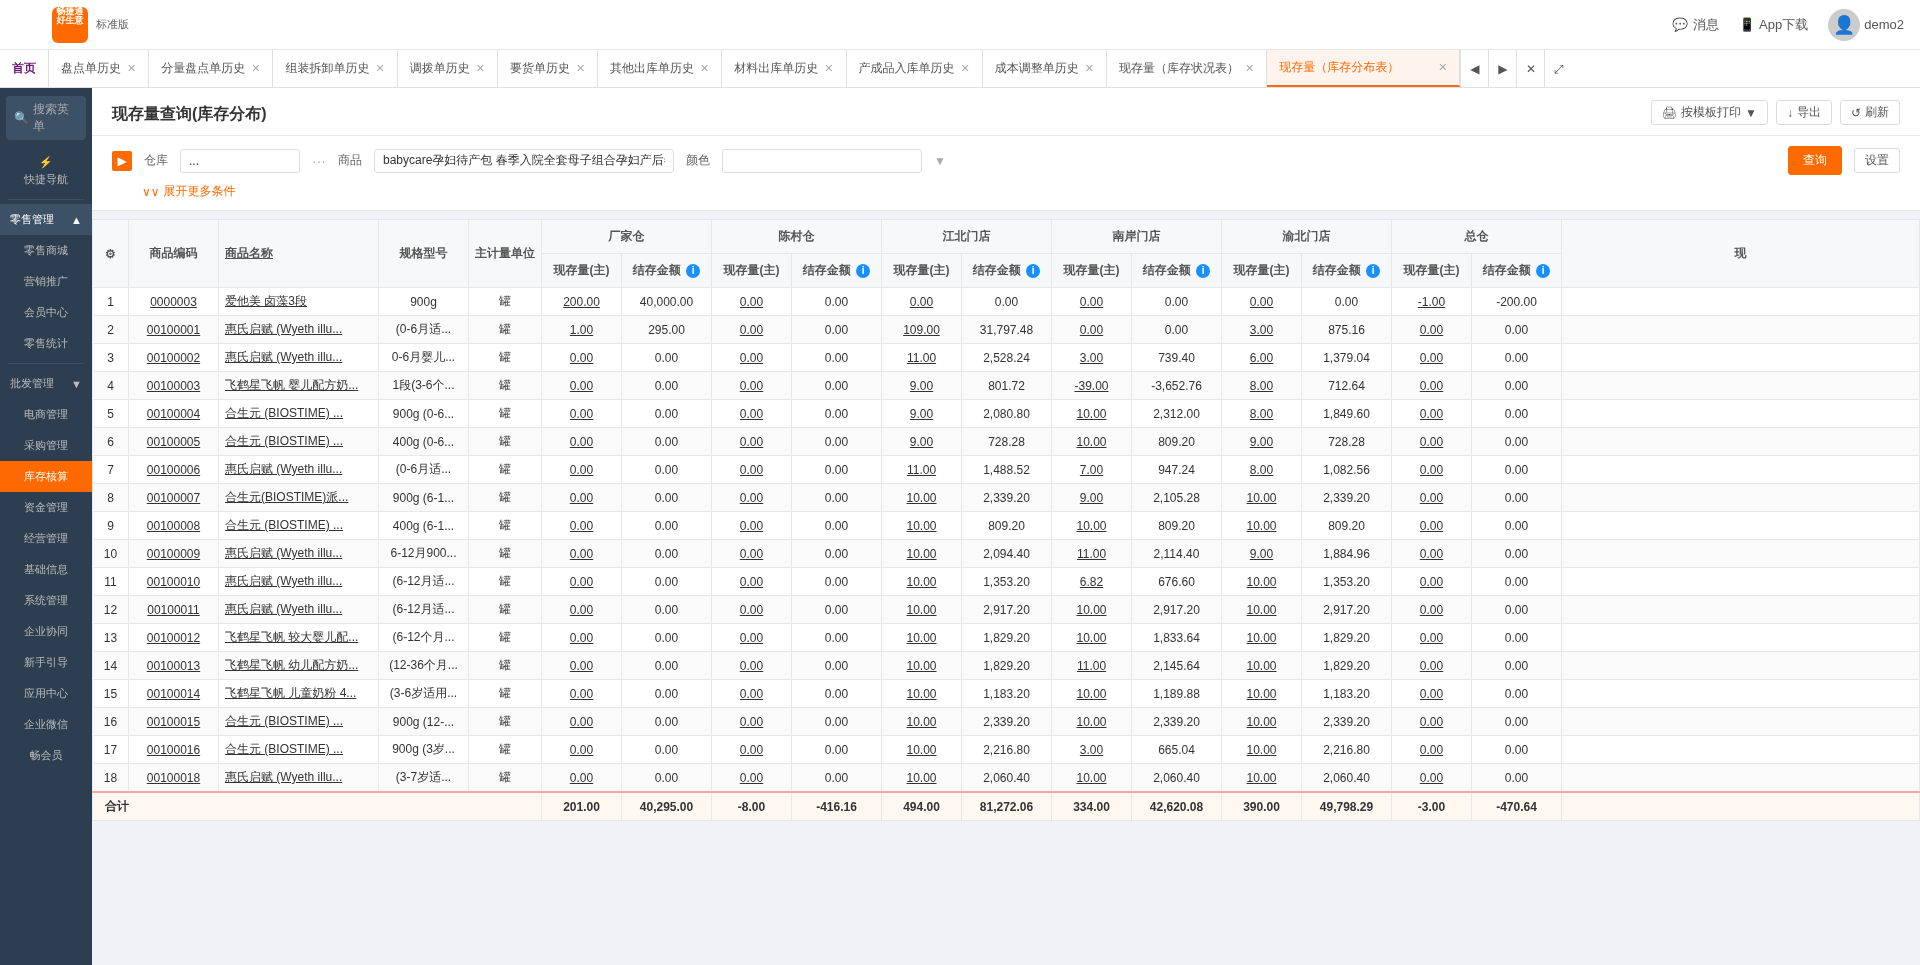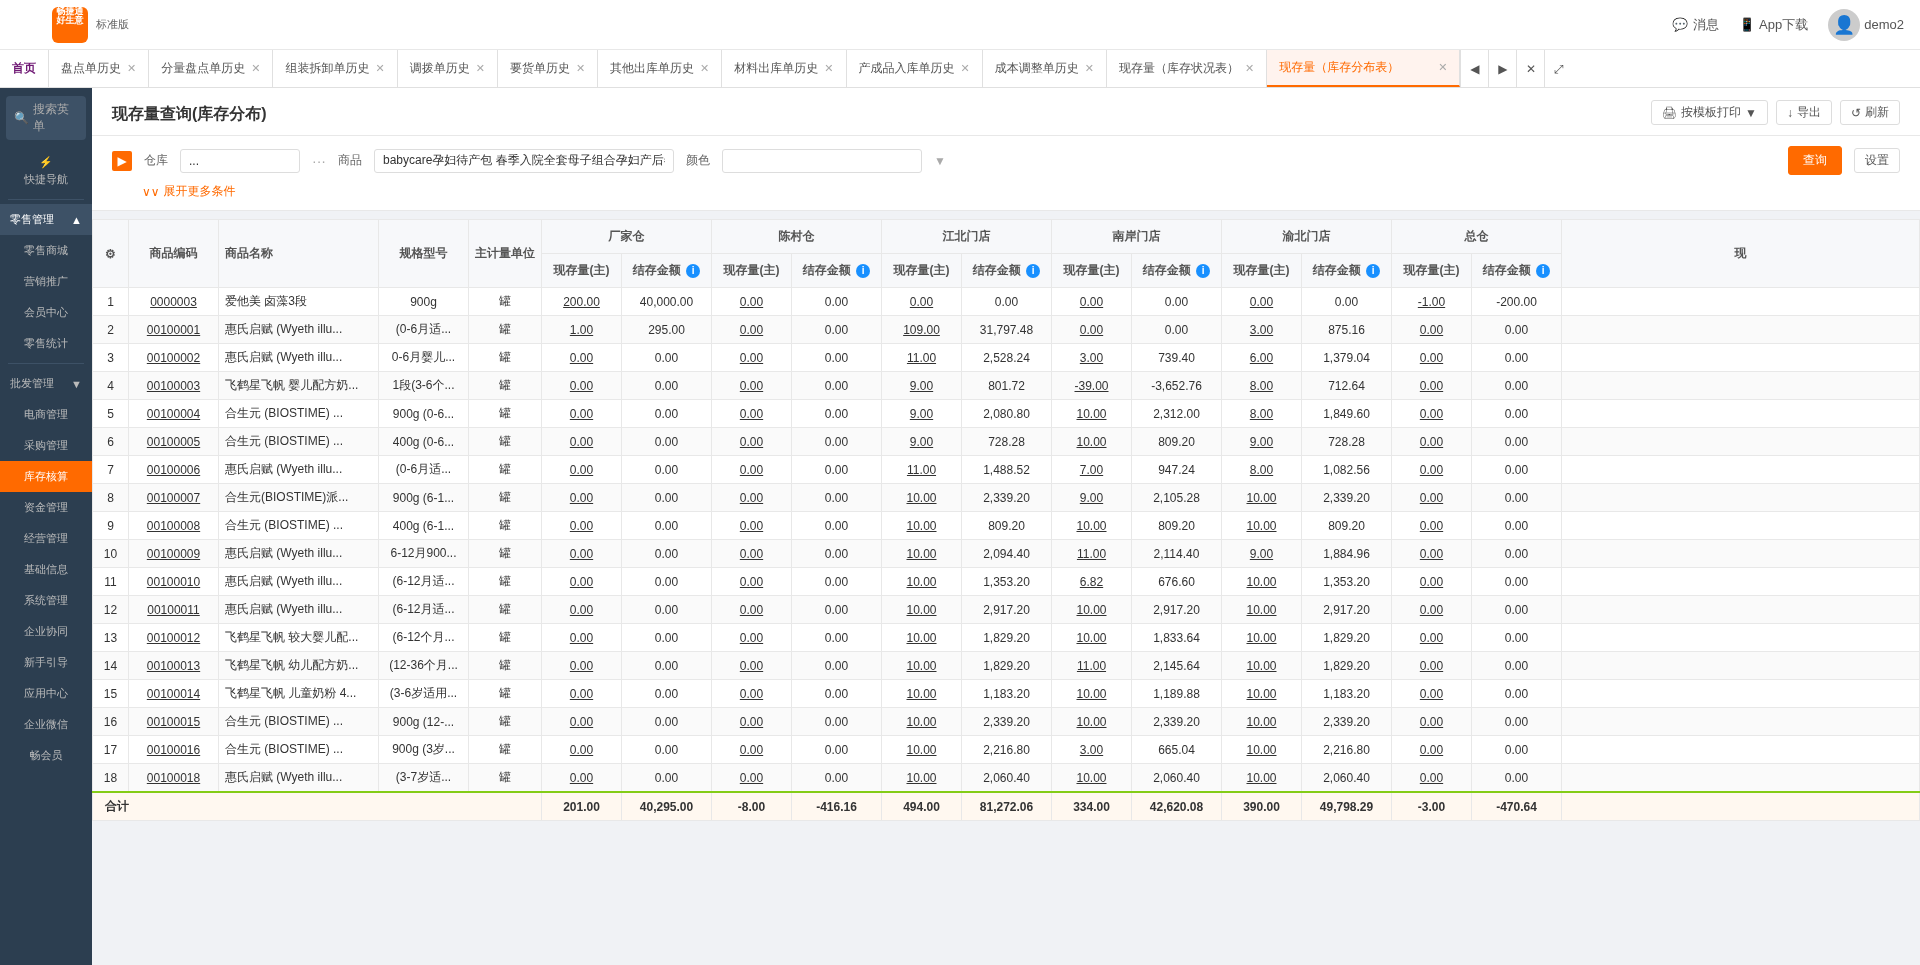--- a/index.html
+++ b/index.html
@@ -56,27 +56,27 @@
     .expand-btn { color: #ff6a00; font-size: 12px; cursor: pointer; display: flex; align-items: center; gap: 4px; }
     .orange-arrow { width: 20px; height: 20px; background: #ff6a00; border-radius: 2px; display: flex; align-items: center; justify-content: center; color: #fff; cursor: pointer; flex-shrink: 0; }
 
     
     .table-container { flex: 1; overflow: auto; padding: 8px 0 0 0; }
     .data-table { width: 100%; border-collapse: collapse; background: #fff; font-size: 12px; }
     .data-table th { background: #f7f8fa; border: 1px solid #e8e8e8; padding: 8px 6px; text-align: center; font-weight: 600; color: #555; white-space: nowrap; position: sticky; top: 0; z-index: 2; }
     .data-table td { border: 1px solid #e8e8e8; padding: 5px 6px; text-align: center; color: #333; white-space: nowrap; }
     .data-table tr:nth-child(even) { background: #fafafa; }
     .data-table tr.footer-row { background: #fff8f0; font-weight: bold; }
-    .data-table tr.footer-row td { border-top: 2px solid #84cc16; }
+    .data-table tr.footer-row td { border-top: 2px solid #fca5a5; }
     .th-group { background: #f0f2f5; }
     .text-link { color: #1890ff; text-decoration: underline; cursor: pointer; }
     .text-red { color: #f5222d; }
     .col-num { width: 36px; }
     .col-code { width: 90px; }
-    .col-name { width: 160px; text-align: left !important; }
+    .col-name { width: 160px; text-align: left !important; text-decoration: underline; }
     .col-spec { width: 90px; }
     .col-unit { width: 70px; }
     .col-num-val { width: 80px; }
     .col-amount { width: 90px; }
     .info-icon { display: inline-flex; align-items: center; justify-content: center; width: 14px; height: 14px; background: #1890ff; color: #fff; border-radius: 50%; font-size: 10px; margin-left: 2px; cursor: pointer; }
 
     
     ::-webkit-scrollbar { width: 6px; height: 6px; }
     ::-webkit-scrollbar-track { background: #f0f0f0; }
     ::-webkit-scrollbar-thumb { background: #ccc; border-radius: 3px; }

